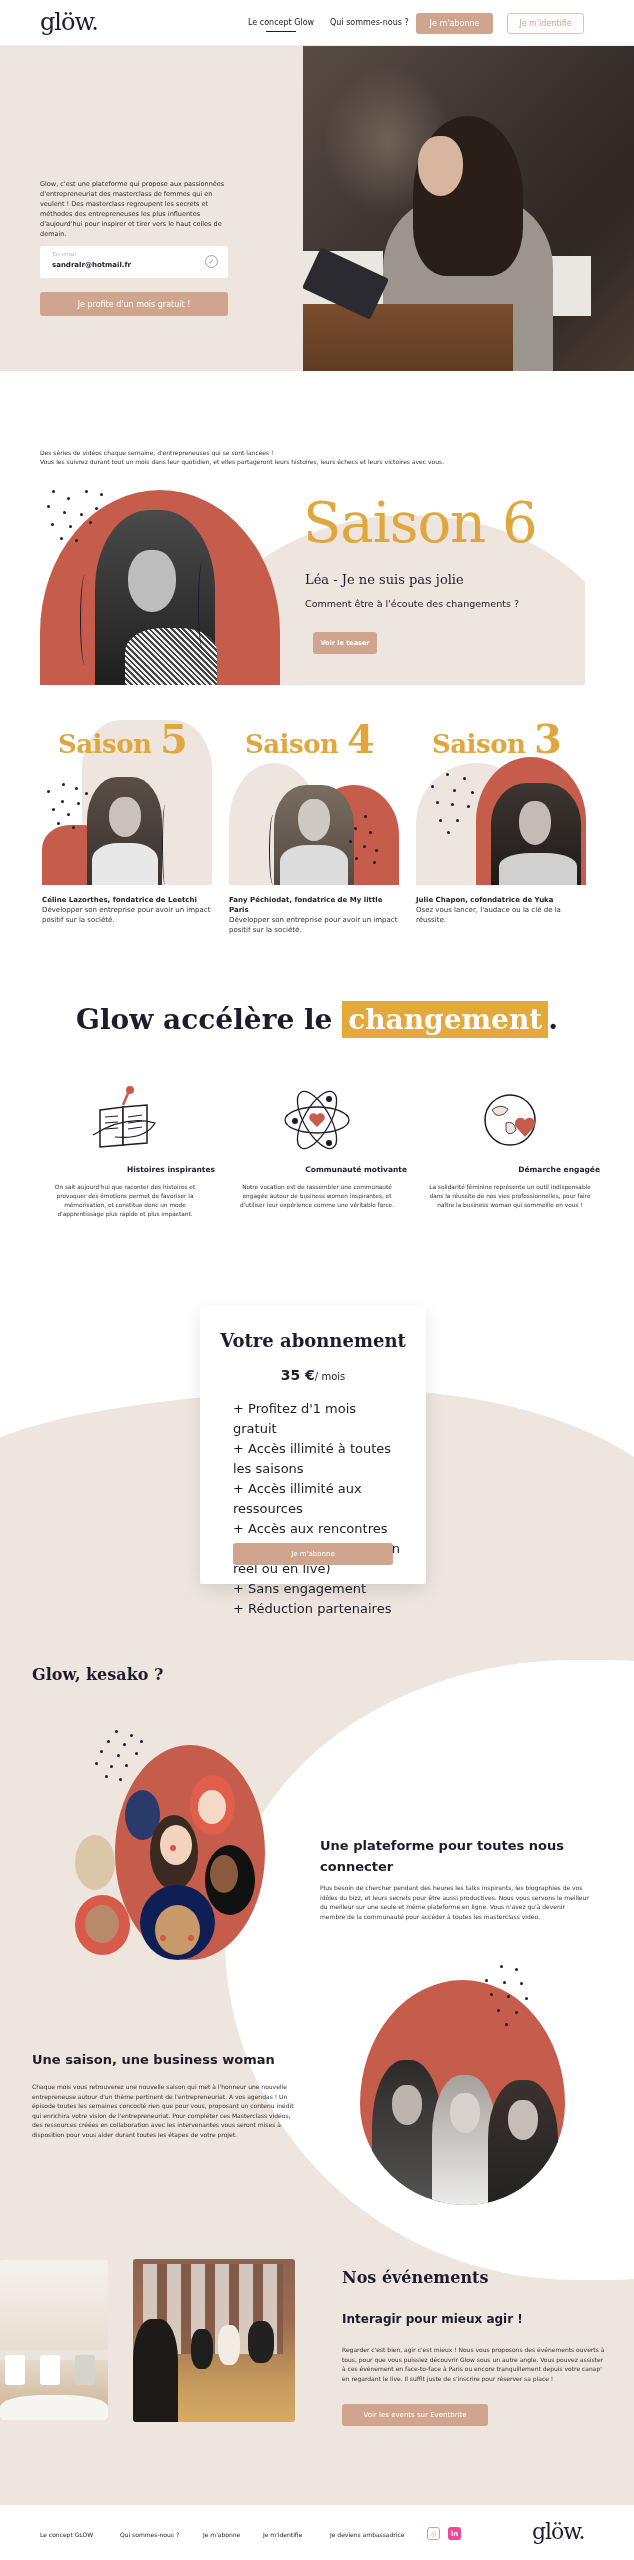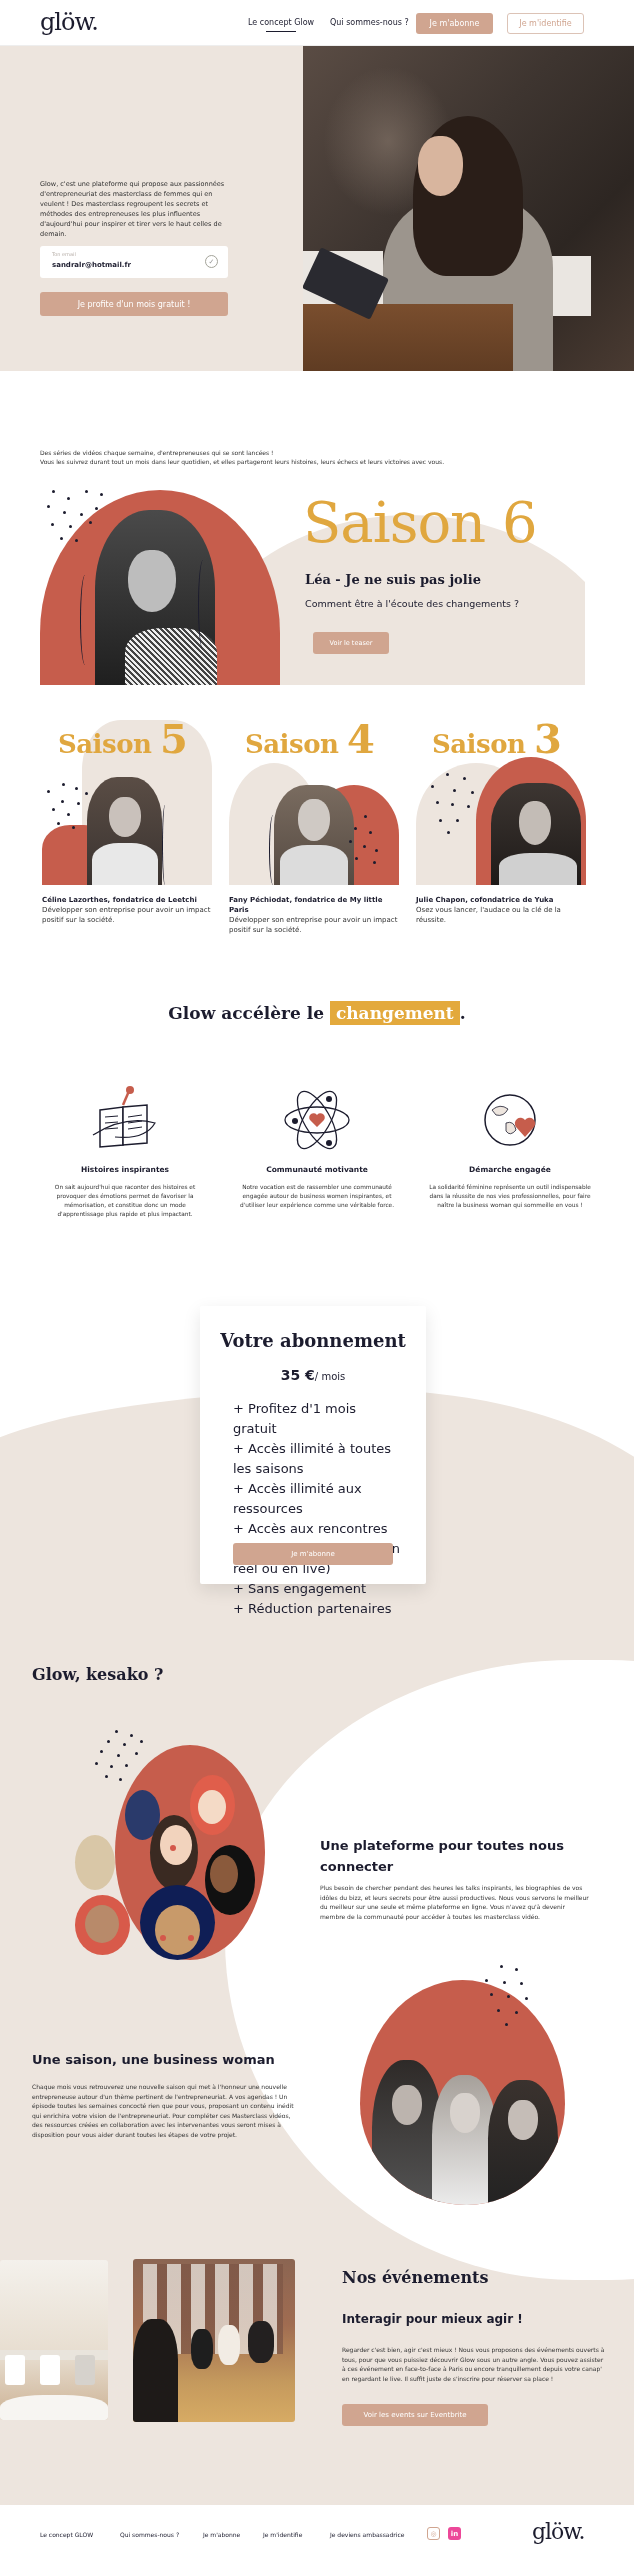--- a/index.html
+++ b/index.html
@@ -38,47 +38,47 @@
 
   
   .mc-title { position: absolute; left: 40px; top: 420px; font-size: 18px; font-weight: bold; color: #1c1c2e; }
   .mc-sub { position: absolute; left: 40px; top: 448px; font-size: 6px; line-height: 9px; color: #333; white-space: pre-line; }
 
   .s6 { position: absolute; left: 40px; top: 480px; width: 545px; height: 210px; }
   .s6-bg { position: absolute; left: 150px; top: 35px; width: 440px; height: 340px; background: #ede5de; border-radius: 50%; }
   .s6-clip { position: absolute; left: 0; top: 0; width: 545px; height: 205px; overflow: hidden; }
   .s6-red { position: absolute; left: 0; top: 10px; width: 240px; height: 260px; background: #c65d4c; border-radius: 50% 50% 0 0 / 55% 55% 0 0; }
   .s6-title { position: absolute; left: 263px; top: 10px; font-size: 56px; color: #e0a73f; font-weight: normal; letter-spacing: -1px; }
-  .s6-name { position: absolute; left: 265px; top: 92px; font-size: 13px; color: #1c1c2e; font-weight: bold; }
+  .s6-name { position: absolute; left: 265px; top: 92px; font-size: 13px; color: #1c1c2e; font-weight: normal; }
   .s6-desc { position: absolute; left: 265px; top 0; top: 118px; font-size: 9.5px; color: #1c1c2e; text-align: right; }
-  .s6-btn { position: absolute; left: 273px; top: 152px; width: 76px; height: 22px; font-size: 6.5px; }
+  .s6-btn { position: absolute; left: 273px; top: 152px; width: 64px; height: 22px; font-size: 6.5px; font-weight: bold; }
 
   .portrait { position: absolute; background: linear-gradient(180deg, #6a6a6a, #2f2f2f); }
   .portrait .face { position: absolute; background: #c8c8c8; border-radius: 45% 45% 50% 50%; }
   .portrait .shirt { position: absolute; background: #d9d9d9; border-radius: 40% 40% 0 0; }
 
   .dots { position: absolute; }
   .dot { position: absolute; width: 3px; height: 3px; border-radius: 50%; background: #1c1c2e; }
   .squiggle { position: absolute; border-left: 1.5px solid #1c1c2e; border-radius: 50%; }
 
   
   .card { position: absolute; top: 715px; width: 170px; }
   .card-art { position: absolute; left: 0; top: 0; width: 170px; height: 170px; overflow: hidden; }
   .card-title { position: absolute; left: 16px; top: 0; font-size: 26px; color: #e0a73f; font-weight: bold; letter-spacing: -0.5px; z-index: 3; white-space: nowrap; }
   .card-title .num { font-size: 40px; }
   .card-name { position: absolute; left: 0; top: 180px; width: 175px; font-size: 7px; font-weight: bold; color: #1c1c2e; line-height: 10px; }
   .card-desc { font-weight: normal; color: #333; display: block; }
 
   
-  .acc { position: absolute; left: 0; top: 1003px; width: 634px; text-align: center; font-size: 17px; font-weight: bold; color: #1c1c2e; }
+  .acc { position: absolute; left: 0; top: 1003px; width: 634px; text-align: center; font-size: 28px; font-weight: bold; color: #1c1c2e; }
   .acc .hl { background: #e3a93c; color: #fff; padding: 2px 6px; }
 
   .feat { position: absolute; top: 1085px; width: 180px; text-align: center; }
   .feat-icon { width: 80px; height: 70px; margin: 0 auto; position: relative; }
-  .feat-title { font-size: 7.5px; font-weight: bold; color: #1c1c2e; margin-top: 10px; }
+  .feat-title { font-size: 7.5px; font-weight: bold; color: #1c1c2e; margin-top: 10px; text-align: right; }
   .feat-text { font-size: 5.8px; line-height: 9px; color: #333; margin-top: 9px; padding: 0 6px; }
 
   
   .wave1 { position: absolute; left: -50px; top: 1390px; width: 760px; height: 360px; background: #ede5de; border-radius: 55% 45% 0 0 / 25% 50% 0 0; }
   .bg-beige-block { position: absolute; left: 0; top: 1560px; width: 634px; height: 960px; background: #ede5de; }
   .price-card { position: absolute; left: 200px; top: 1306px; width: 226px; height: 278px; background: #fff; box-shadow: 0 6px 18px rgba(0,0,0,.10); border-radius: 2px; }
   .pc-title { text-align: center; margin-top: 24px; font-size: 18px; font-weight: bold; color: #1c1c2e; }
   .pc-price { text-align: center; margin-top: 16px; font-size: 14px; font-weight: bold; color: #1c1c2e; }
   .pc-price .per { font-weight: normal; font-size: 10px; }
   .pc-list { list-style: none; margin: 16px 0 0 33px; width: 170px; }

